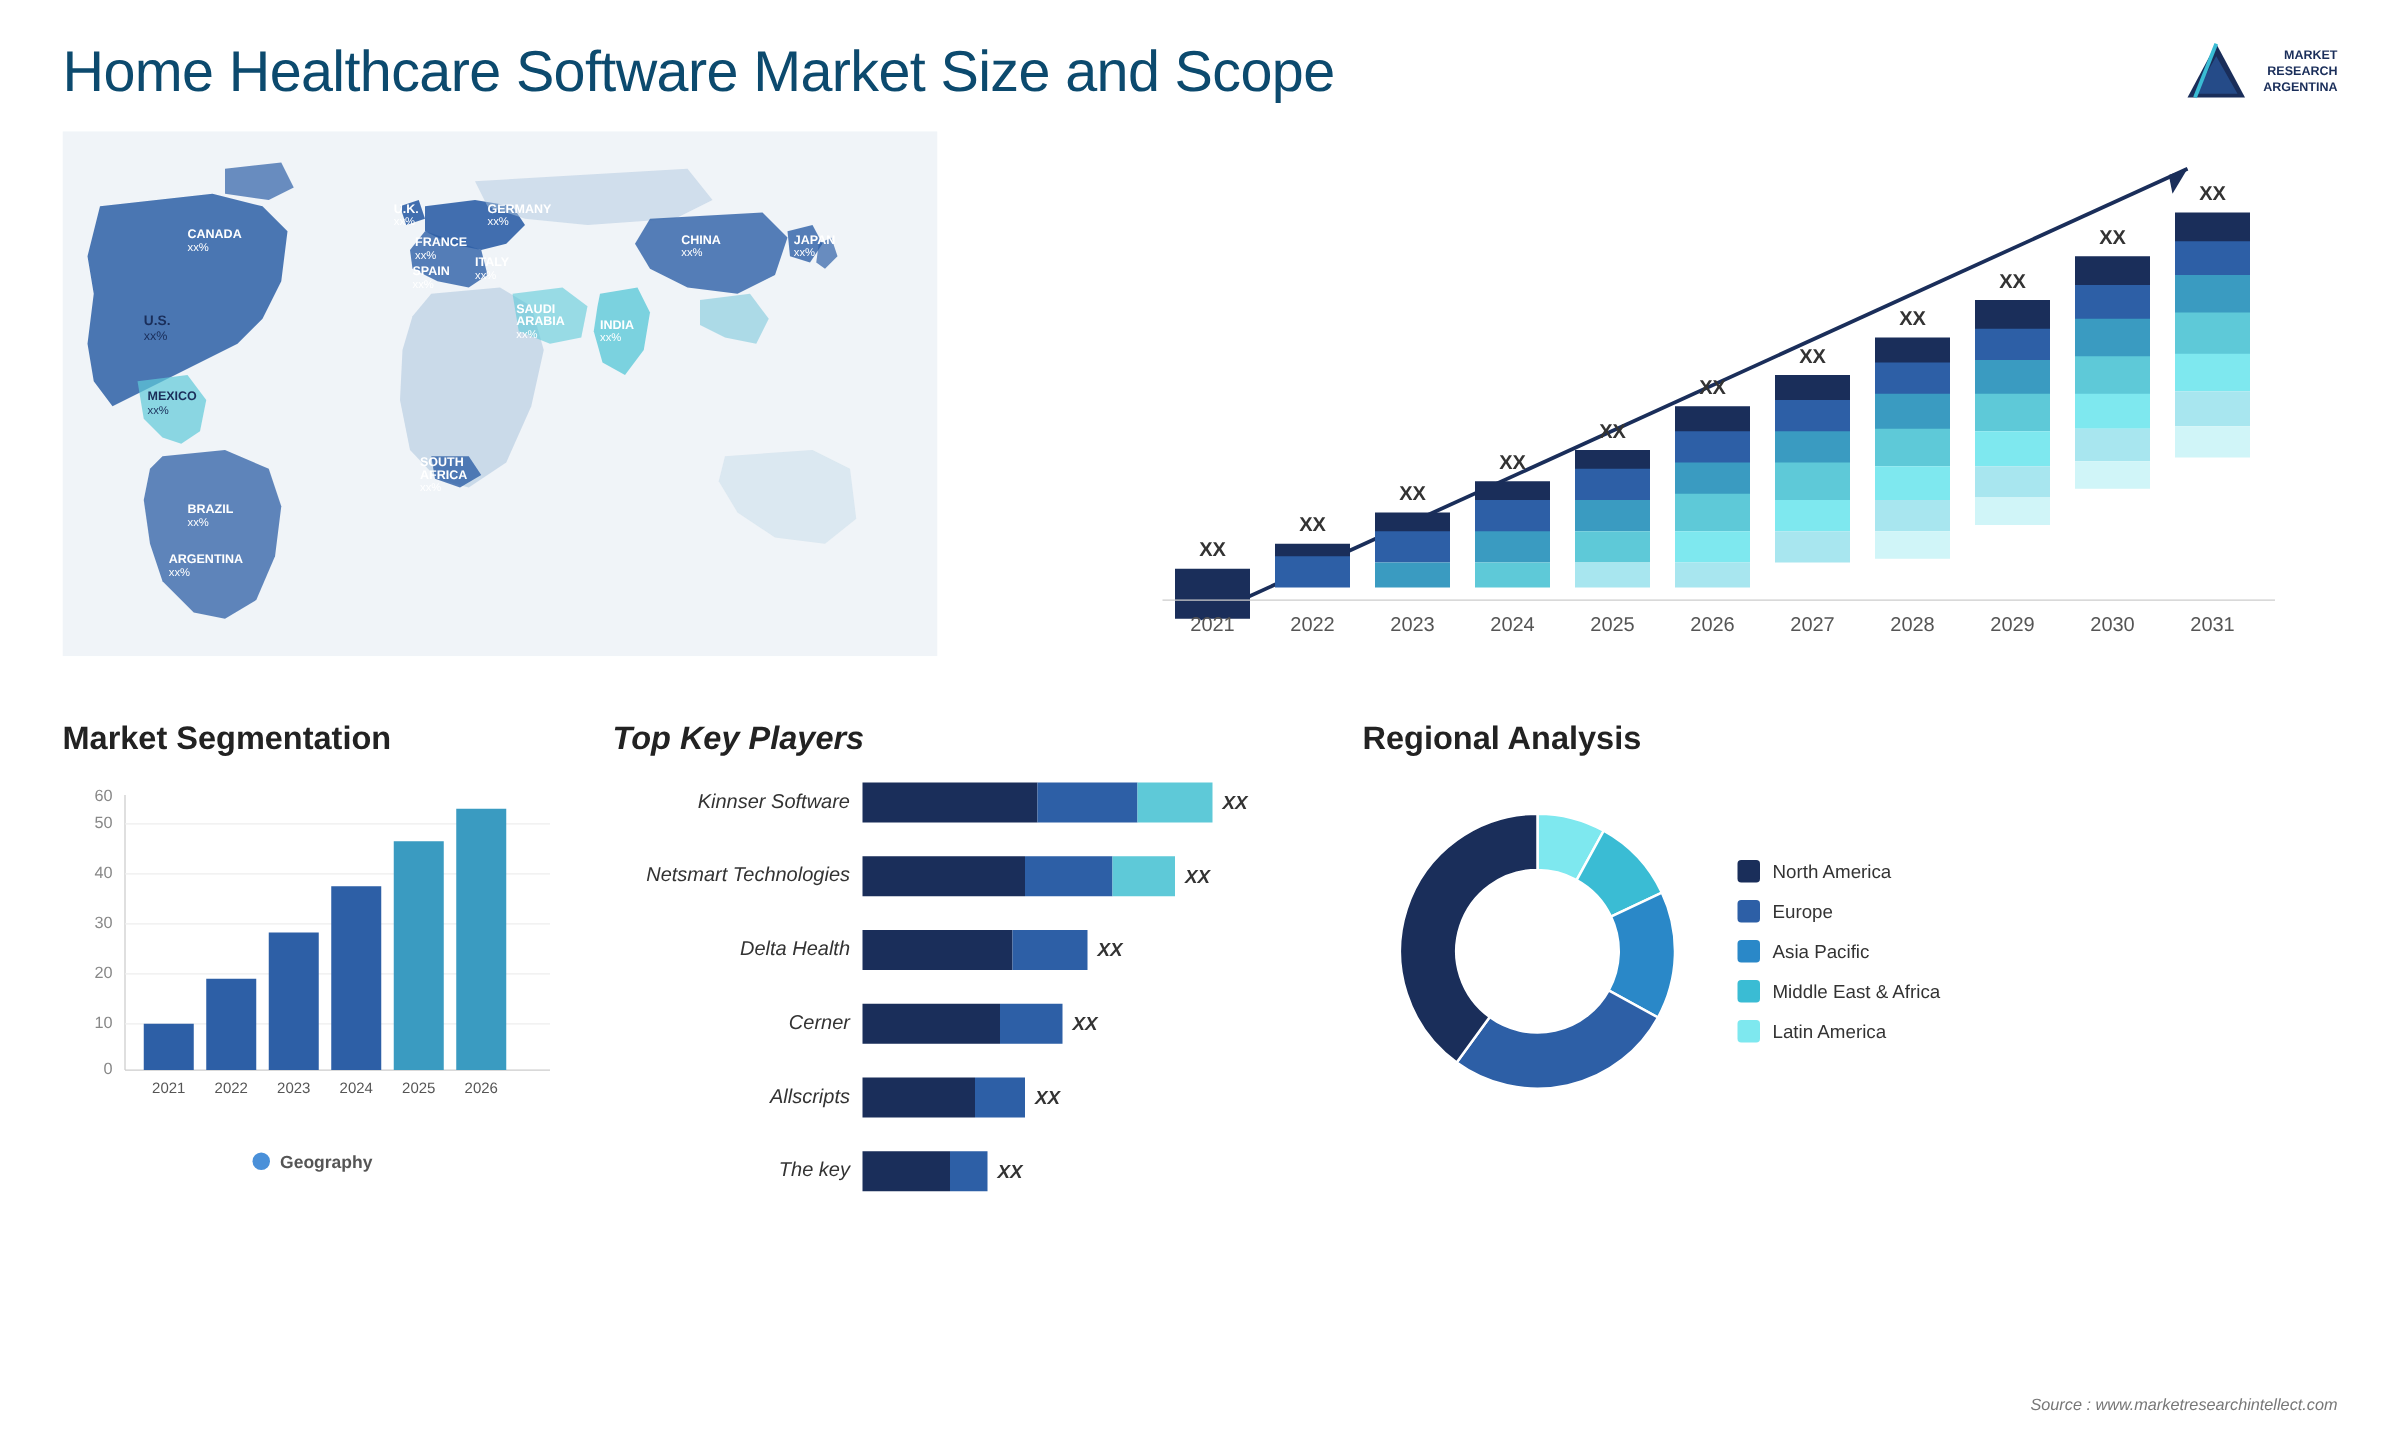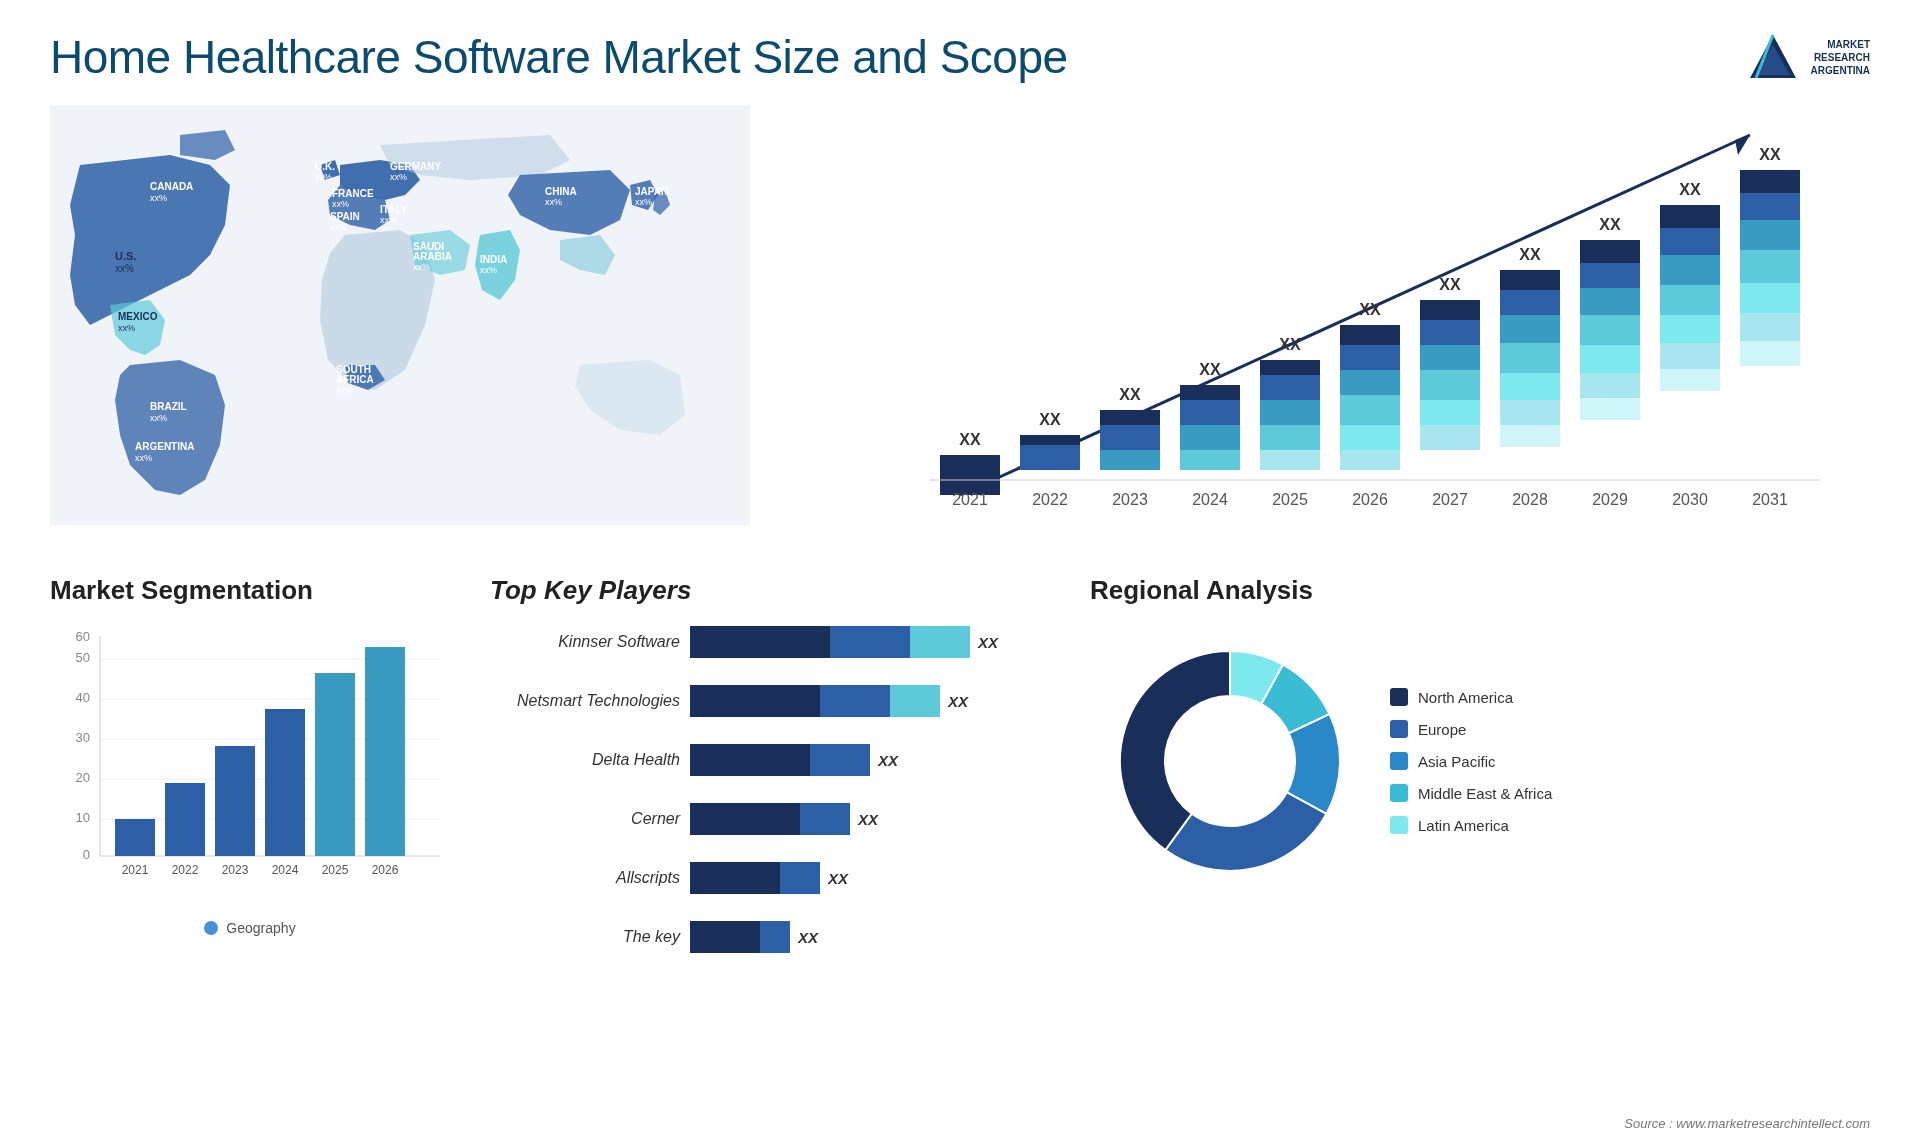--- a/index.html
+++ b/index.html
@@ -208,20 +208,21 @@
       font-style: italic;
       margin-left: 17px;
     }
 
     .seg-legend {
       display: flex;
       align-items: center;
       gap: 8px;
       justify-content: center;
       margin-top: 5px;
+      font-weight: bold;
     }
 
     .seg-legend-dot {
       width: 14px;
       height: 14px;
       border-radius: 50%;
       background: #4a90d9;
     }
 
     .seg-legend-text {

